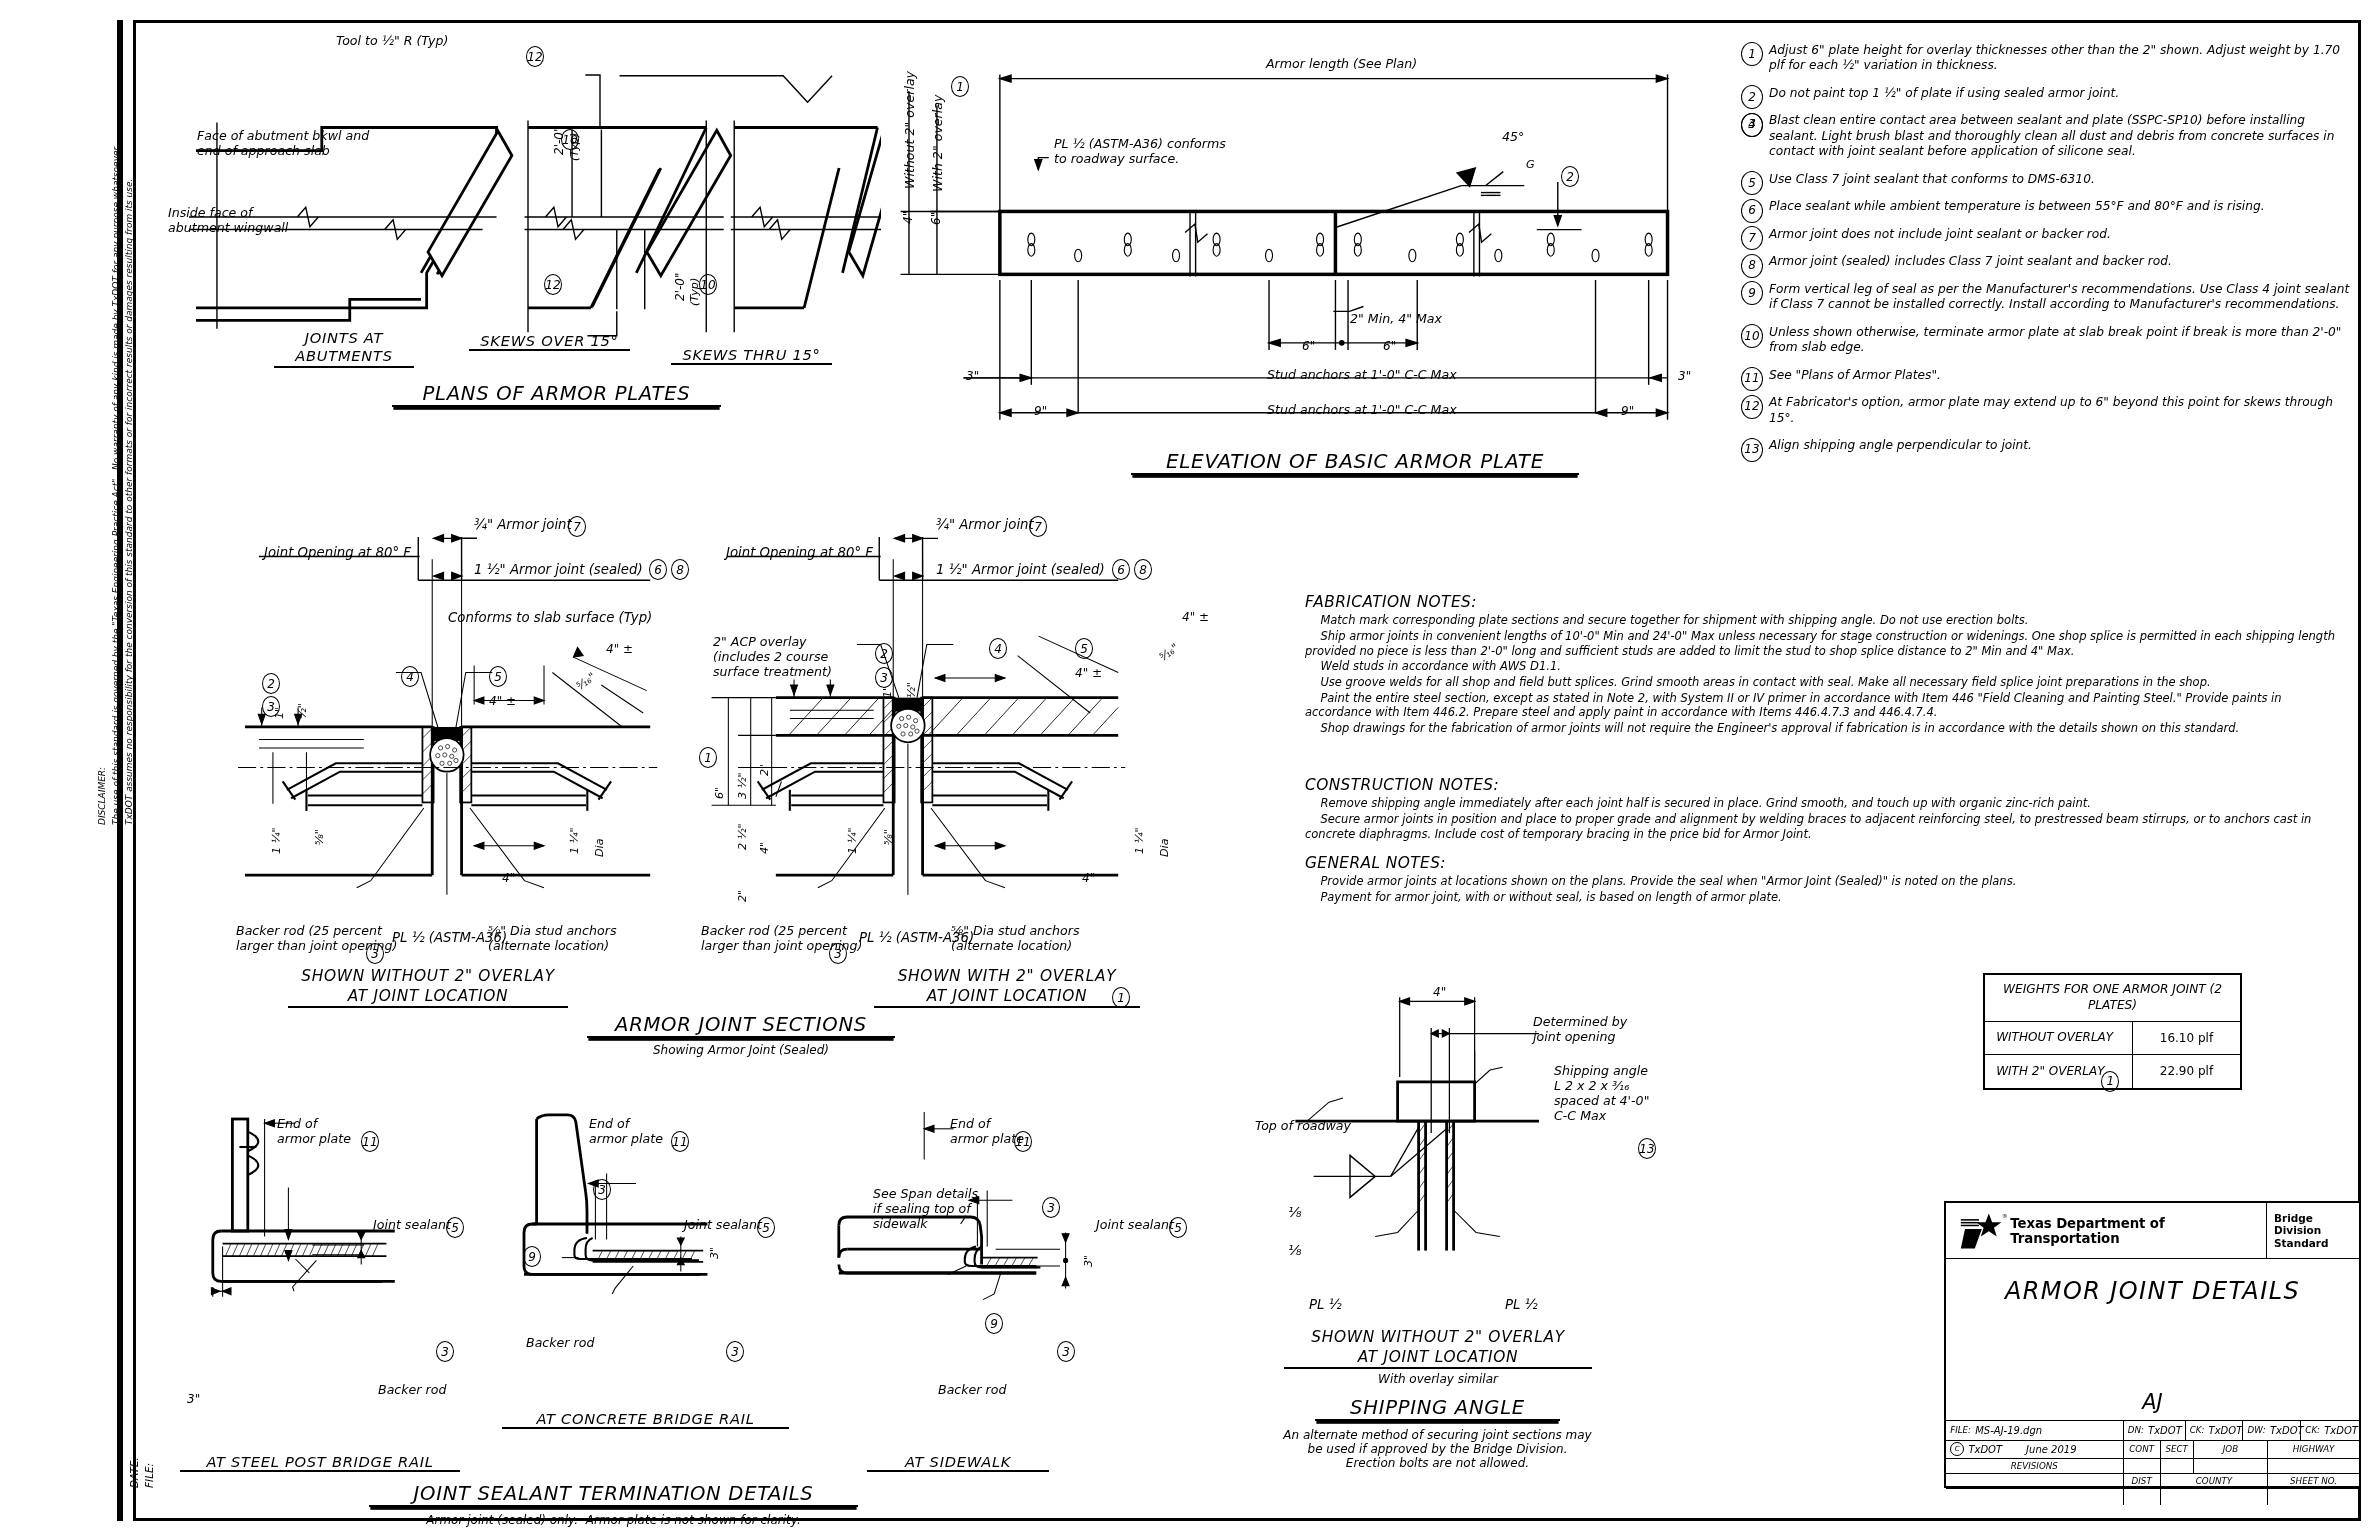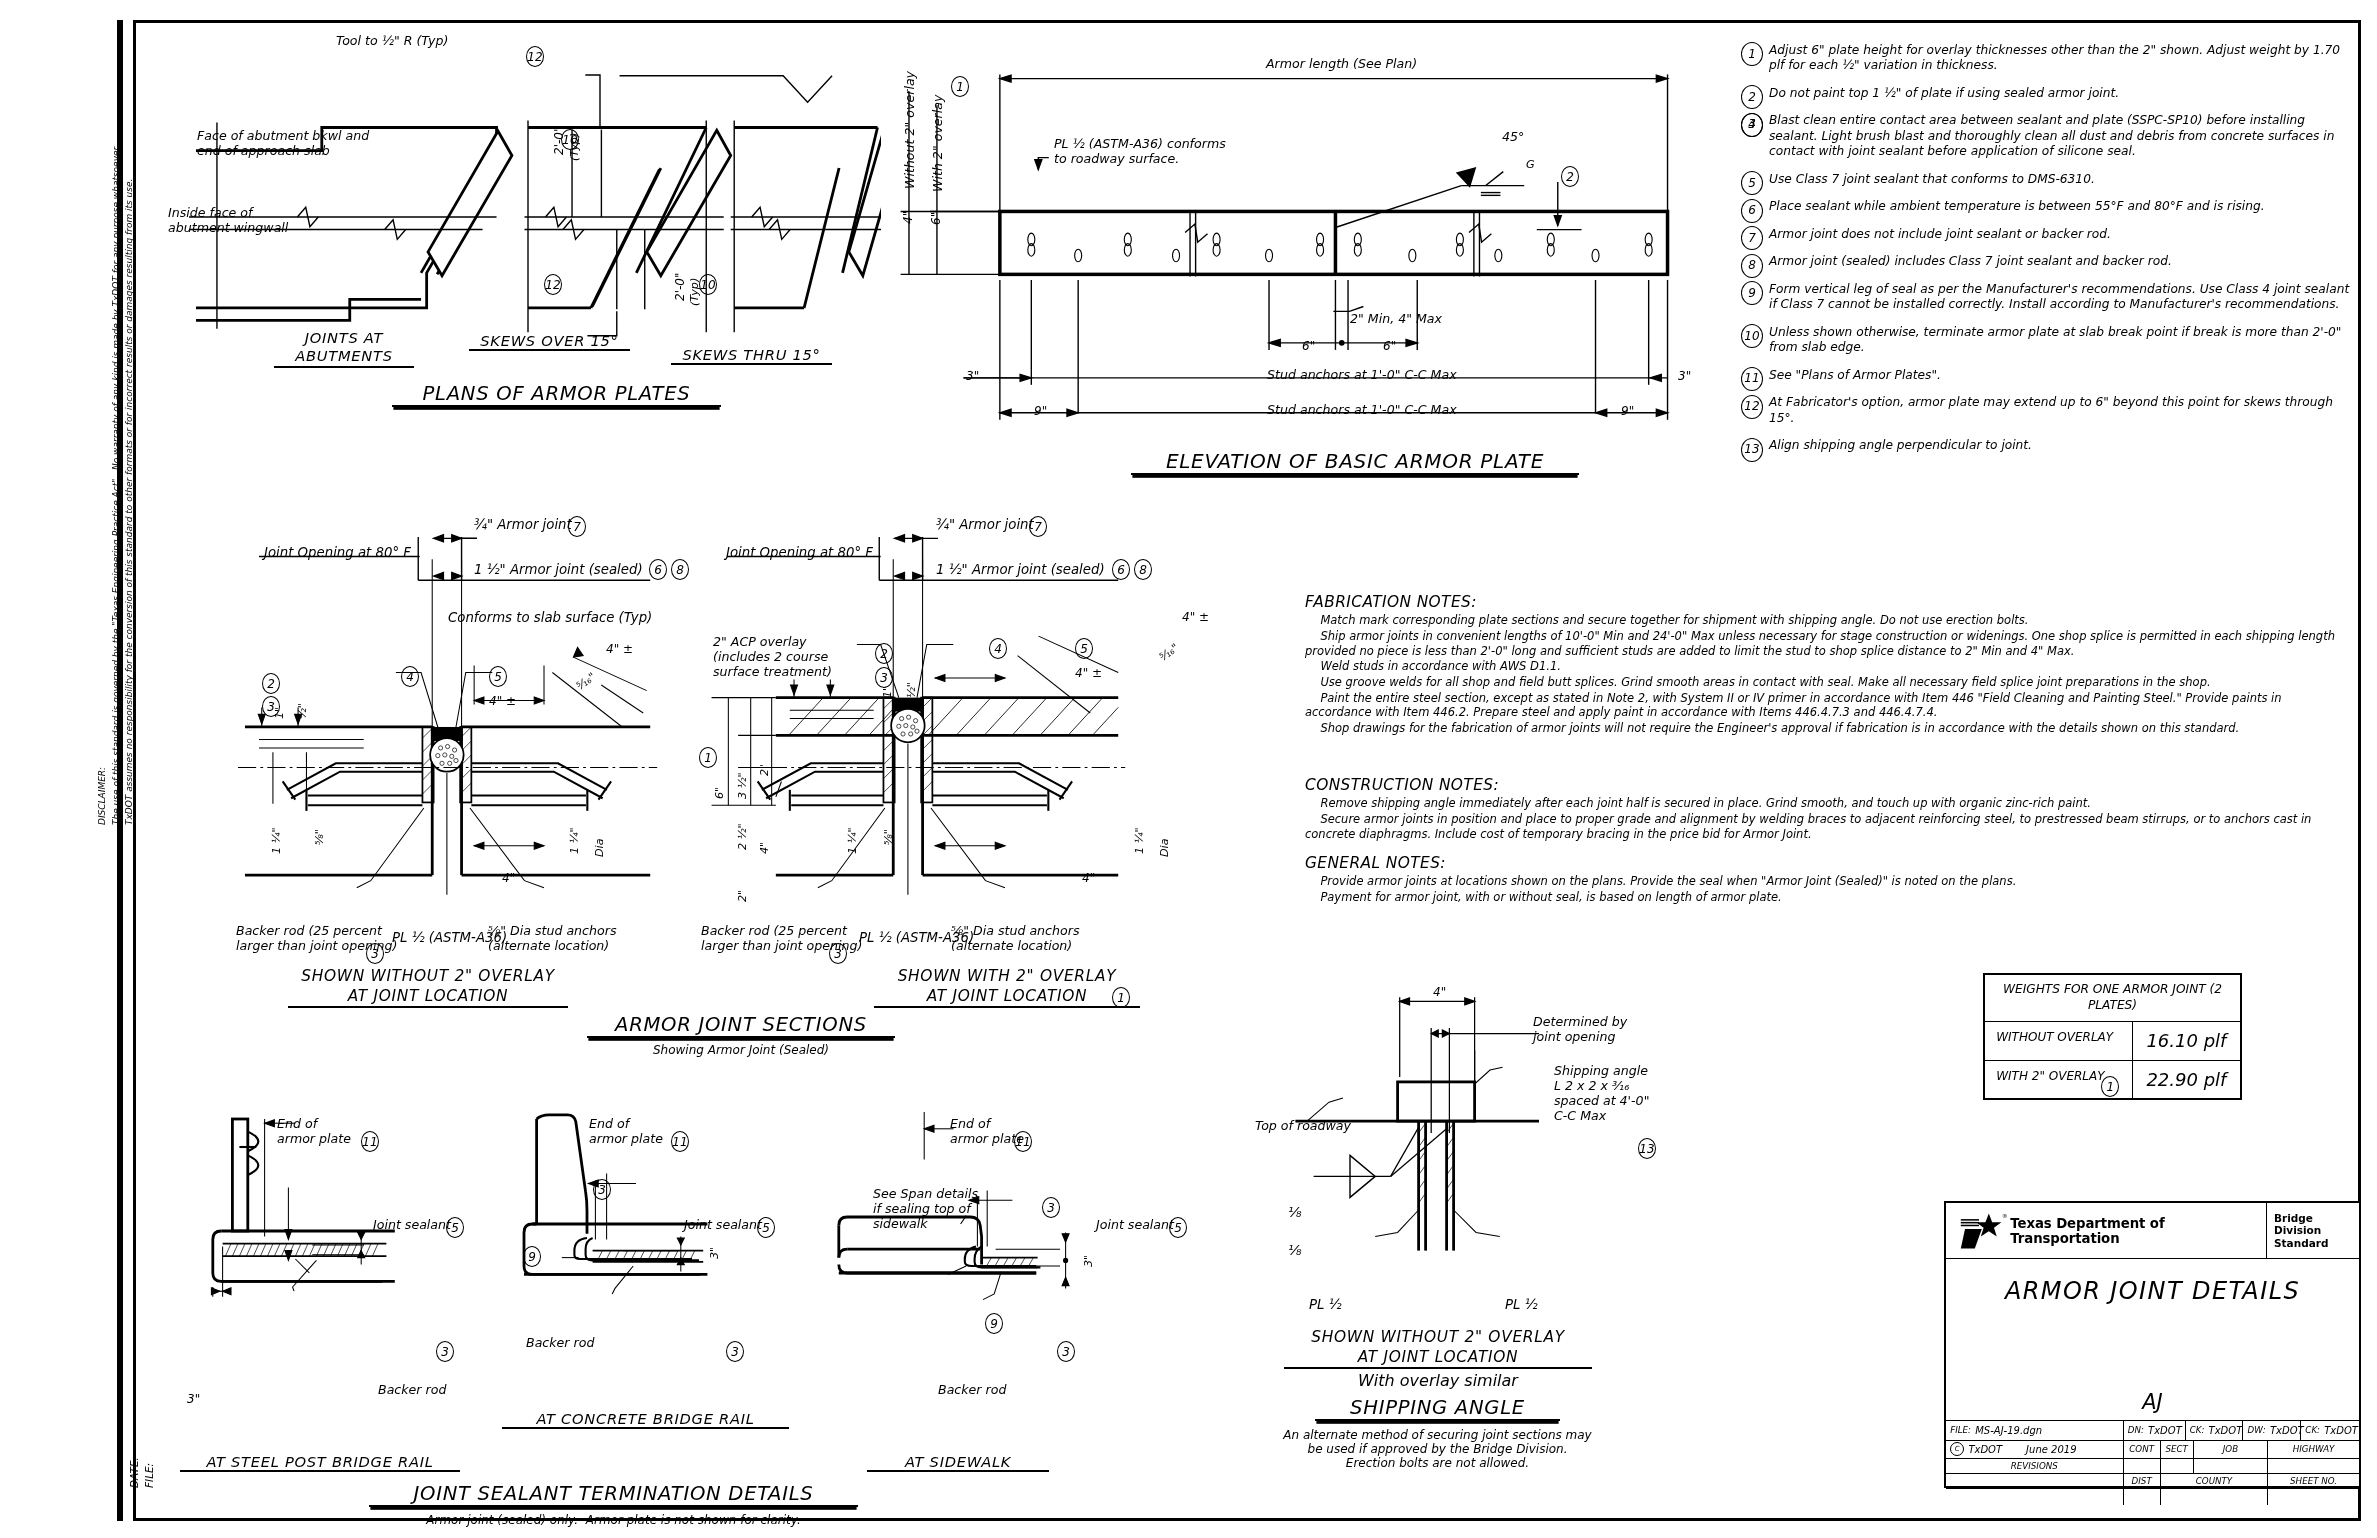--- a/index.html
+++ b/index.html
@@ -41,21 +41,21 @@
   
   .blk-head{font-size:15.4px;font-style:italic;letter-spacing:0.4px;margin-bottom:2.1px;}
   .blk-p{font-size:11.5px;font-style:italic;line-height:1.3;text-indent:15.4px;margin-bottom:0.7px;}
 
   
   #wt{position:absolute;left:1983px;top:973px;width:259px;border:2.1px solid #000;box-sizing:border-box;background:#fff;}
   #wt .wt-h{text-align:center;font-style:italic;font-size:12.2px;padding:7px 2.8px 7.7px;line-height:1.28;border-bottom:1.4px solid #000;}
   #wt .wt-r{display:flex;border-bottom:1.4px solid #000;}
   #wt .wt-r:last-child{border-bottom:none;}
   #wt .wt-c1{width:58%;box-sizing:border-box;border-right:1.4px solid #000;padding:8.4px 0 8.4px 11.2px;font-style:italic;font-size:12px;line-height:1.3;position:relative;}
-  #wt .wt-c2{width:42%;box-sizing:border-box;padding:8.4px 0;font-style:italic;font-size:18px;text-align:center;display:flex;align-items:center;justify-content:center;}
+  #wt .wt-c2{width:42%;box-sizing:border-box;padding:8.4px 0;font-size:12px;text-align:center;display:flex;align-items:center;justify-content:center;}
 
   
   #tb{position:absolute;left:1944px;top:1201px;width:417px;height:287px;border:2.1px solid #000;box-sizing:border-box;background:#fff;}
   #tb-logo{height:55px;border-bottom:1.4px solid #000;display:flex;align-items:stretch;}
   #tb-logo .l{flex:1;display:flex;align-items:center;padding-left:12px;border-right:1.4px solid #000;}
   #tb-logo .r{width:85px;display:flex;align-items:center;padding-left:7px;font-weight:bold;font-size:10.5px;line-height:1.15;font-style:normal;}
   #tb-name{font-weight:bold;font-size:13.3px;font-style:normal;margin-left:5.6px;letter-spacing:-0.1px;}
   #tb-main{height:161px;position:relative;border-bottom:1.4px solid #000;}
   #tb-title{position:absolute;left:0;right:0;top:17px;text-align:center;font-style:italic;font-size:24px;line-height:1.32;letter-spacing:1.4px;}
   #tb-abbr{position:absolute;left:0;right:0;bottom:5.6px;text-align:center;font-style:italic;font-size:21px;}
@@ -903,21 +903,21 @@
 C-C Max</div>
     <div class="bub bub-s" style="left:1638px;top:1138px;">13</div>
     <div class="t" style="left:1255px;top:1119px;font-size:12.6px;">Top of roadway</div>
     <div class="t" style="left:1288px;top:1204px;font-size:14px;">⅛</div>
     <div class="t" style="left:1288px;top:1242px;font-size:14px;">⅛</div>
     <div class="t" style="left:1309px;top:1297px;font-size:13.3px;">PL ½</div>
     <div class="t" style="left:1505px;top:1297px;font-size:13.3px;">PL ½</div>
 
     <div class="ttl ul1" style="left:1284px;top:1327px;width:308px;font-size:15.4px;line-height:1.3;">SHOWN WITHOUT 2" OVERLAY
 AT JOINT LOCATION</div>
-    <div class="t ctr" style="left:1284px;top:1372px;width:308px;font-size:16px;">With overlay similar</div>
+    <div class="t ctr" style="left:1284px;top:1372px;width:308px;font-size:12px;">With overlay similar</div>
     <div class="ttl ul2" style="left:1315px;top:1396px;width:245px;font-size:19.6px;">SHIPPING ANGLE</div>
     <div class="t ctr" style="left:1231px;top:1428px;width:413px;font-size:12px;">An alternate method of securing joint sections may
 be used if approved by the Bridge Division.
 Erection bolts are not allowed.</div>
   </div>
 
   <div id="notes-col">
     <div class="note-row"><span class="num">1</span><span>Adjust 6" plate height for overlay thicknesses other than the 2" shown. Adjust weight by 1.70 plf for each  ½" variation in thickness.</span></div>
     <div class="note-row"><span class="num">2</span><span>Do not paint top 1 ½" of plate if using sealed armor joint.</span></div>
     <div class="note-row"><span class="num">3</span></div>

